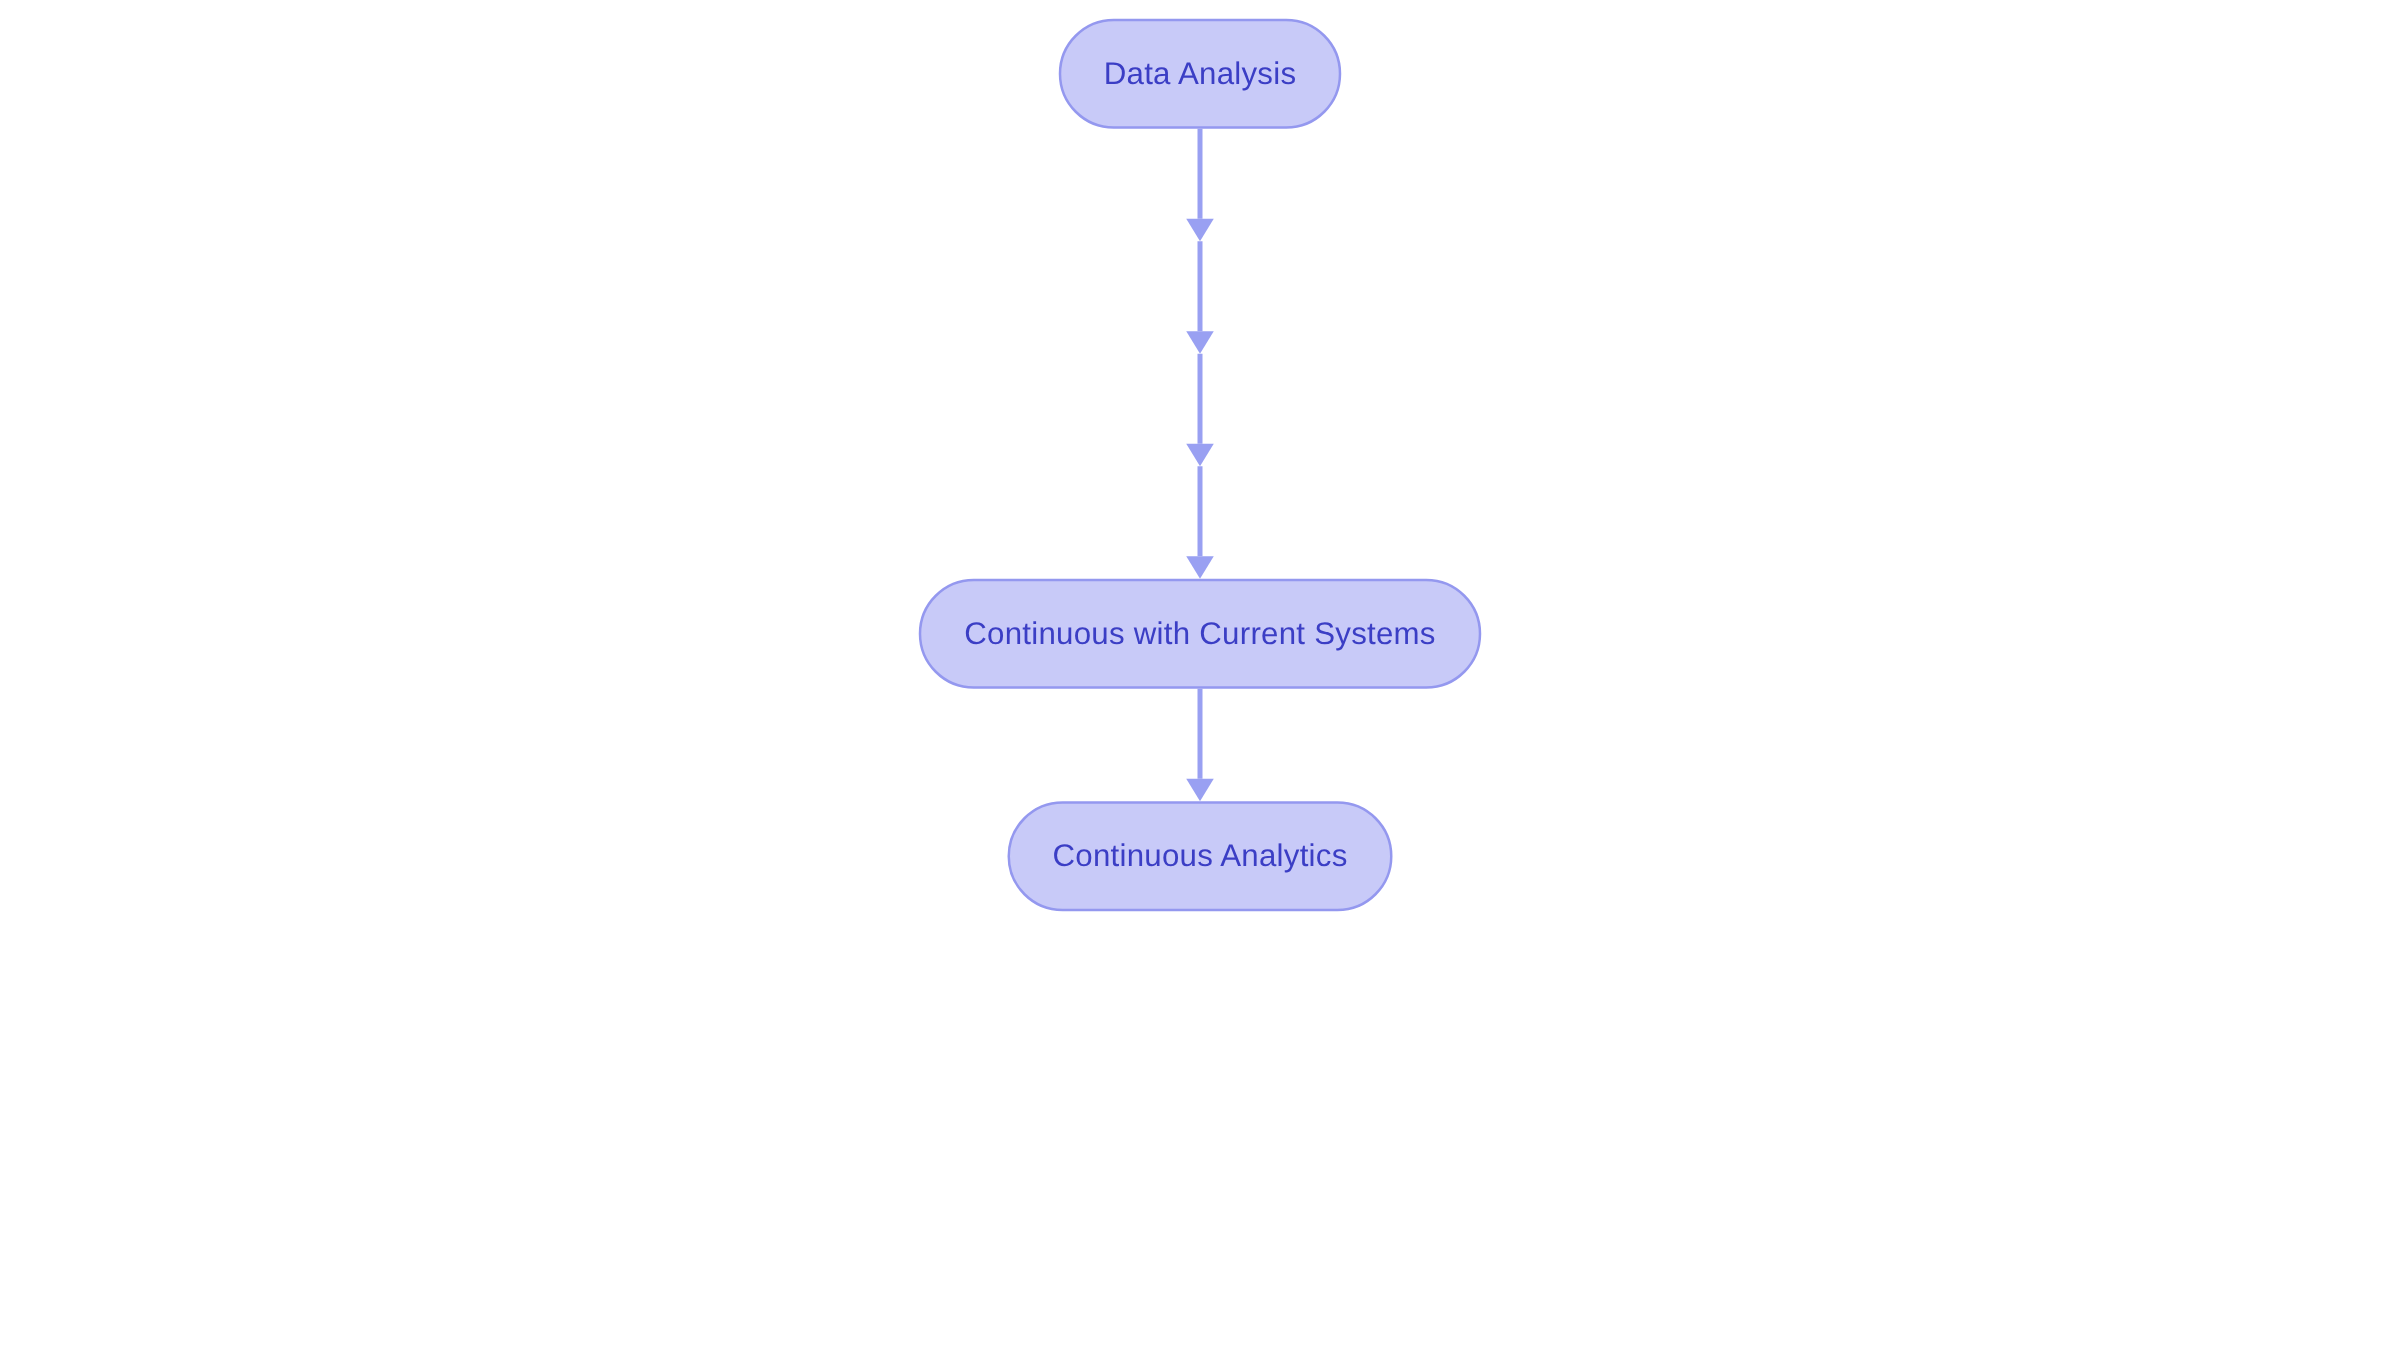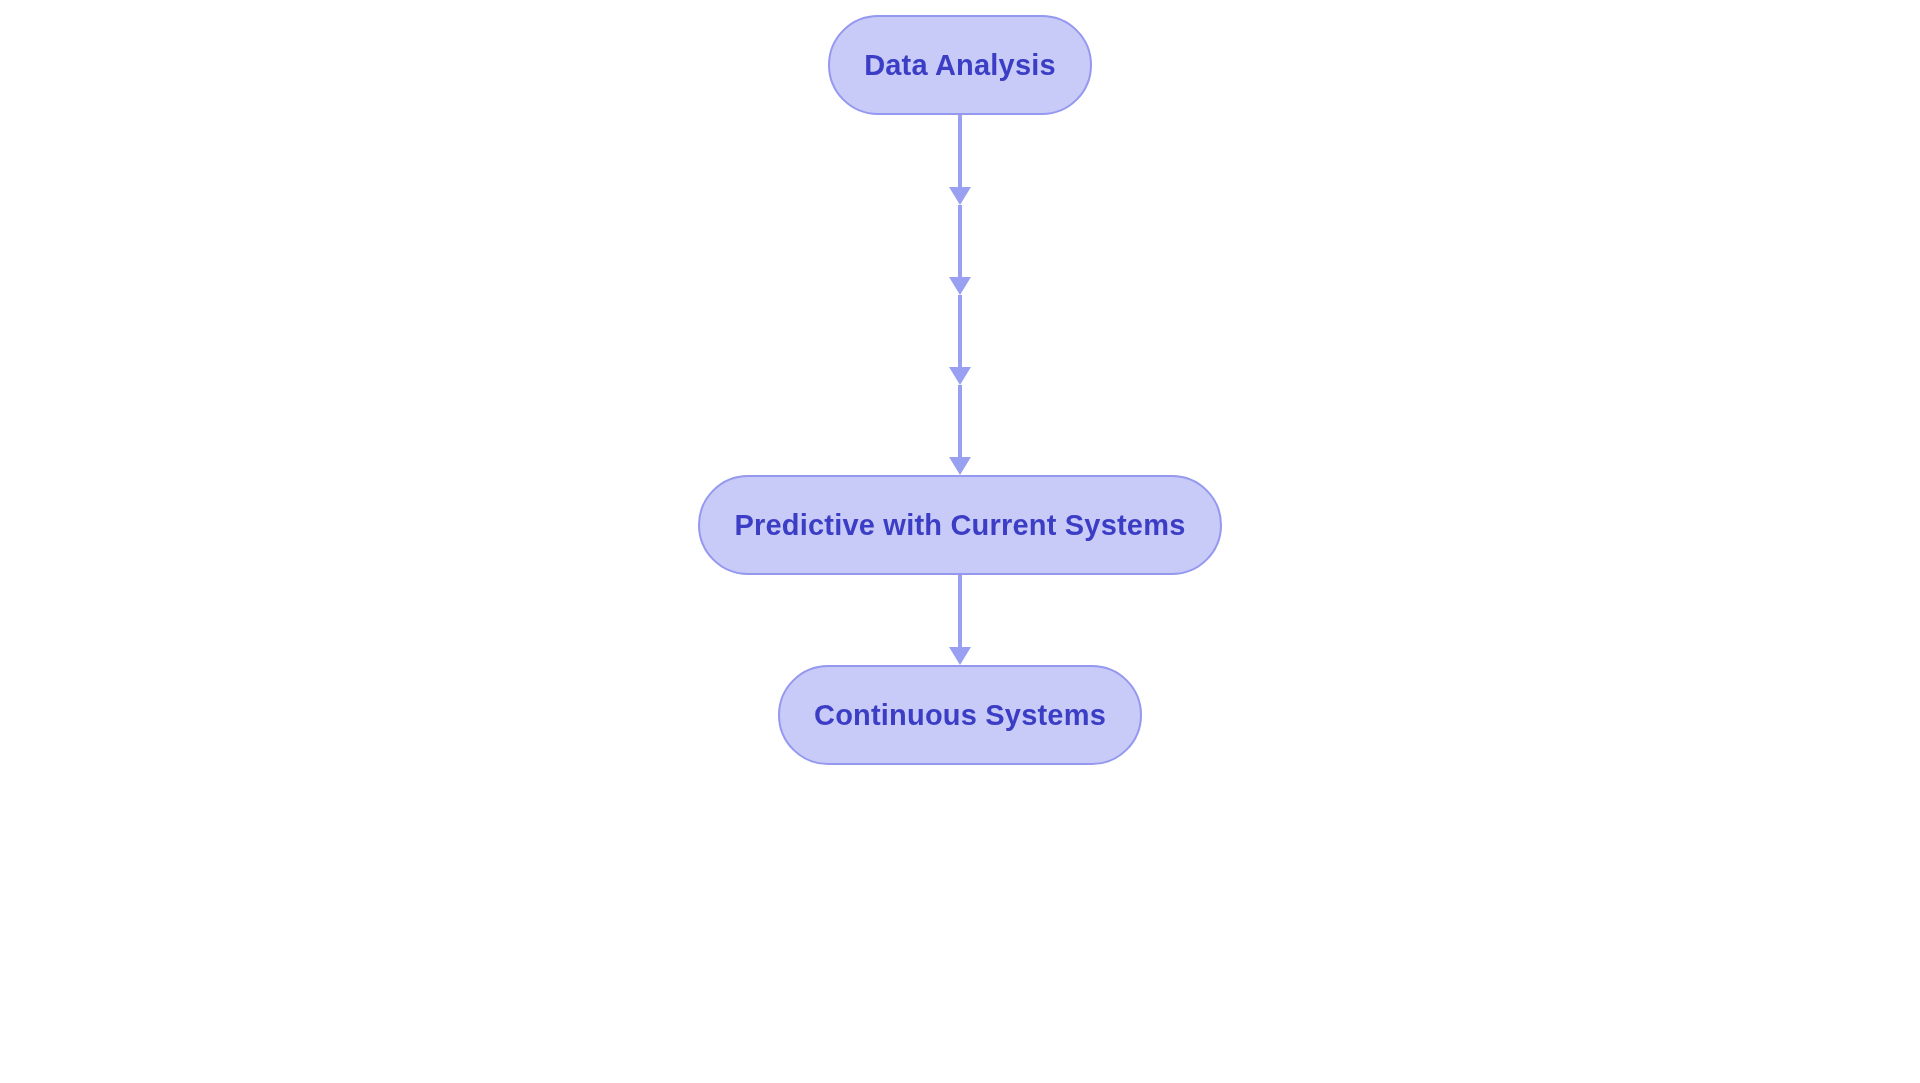--- a/index.html
+++ b/index.html
@@ -25,33 +25,32 @@
     position: absolute;
     left: 0;
     top: 0;
     width: 100%;
     padding-top: 15px;
     display: flex;
     flex-direction: column;
     align-items: center;
   }
   .node {
-    height: 100px;
+    height: 88px;
     padding: 0 34px;
     border: 2px solid var(--node-border);
     border-radius: 50px;
     background: var(--node-fill);
     color: var(--node-text);
-    font-size: 29px;
+    font-size: 25px;
     letter-spacing: 0.2px;
     display: flex;
     align-items: center;
     justify-content: center;
     white-space: nowrap;
-    font-weight: bold;
   }
   .arrow {
     height: 90px;
     display: flex;
     flex-direction: column;
     align-items: center;
   }
   .arrow .shaft {
     width: 4px;
     height: 72px;
@@ -92,26 +91,26 @@
       <div class="head"></div>
     </div>
 
 
     <div class="arrow">
       <div class="shaft"></div>
       <div class="head"></div>
     </div>
 
     <div class="node">
-      <span>Predictive with Current Systems</span>
+      <span>Continuous with Current Systems</span>
     </div>
 
     <div class="arrow">
       <div class="shaft"></div>
       <div class="head"></div>
     </div>
 
     <div class="node">
-      <span>Continuous Systems</span>
+      <span>Continuous Analytics</span>
     </div>
 
   </div>
 </div>
 
 </body></html>

